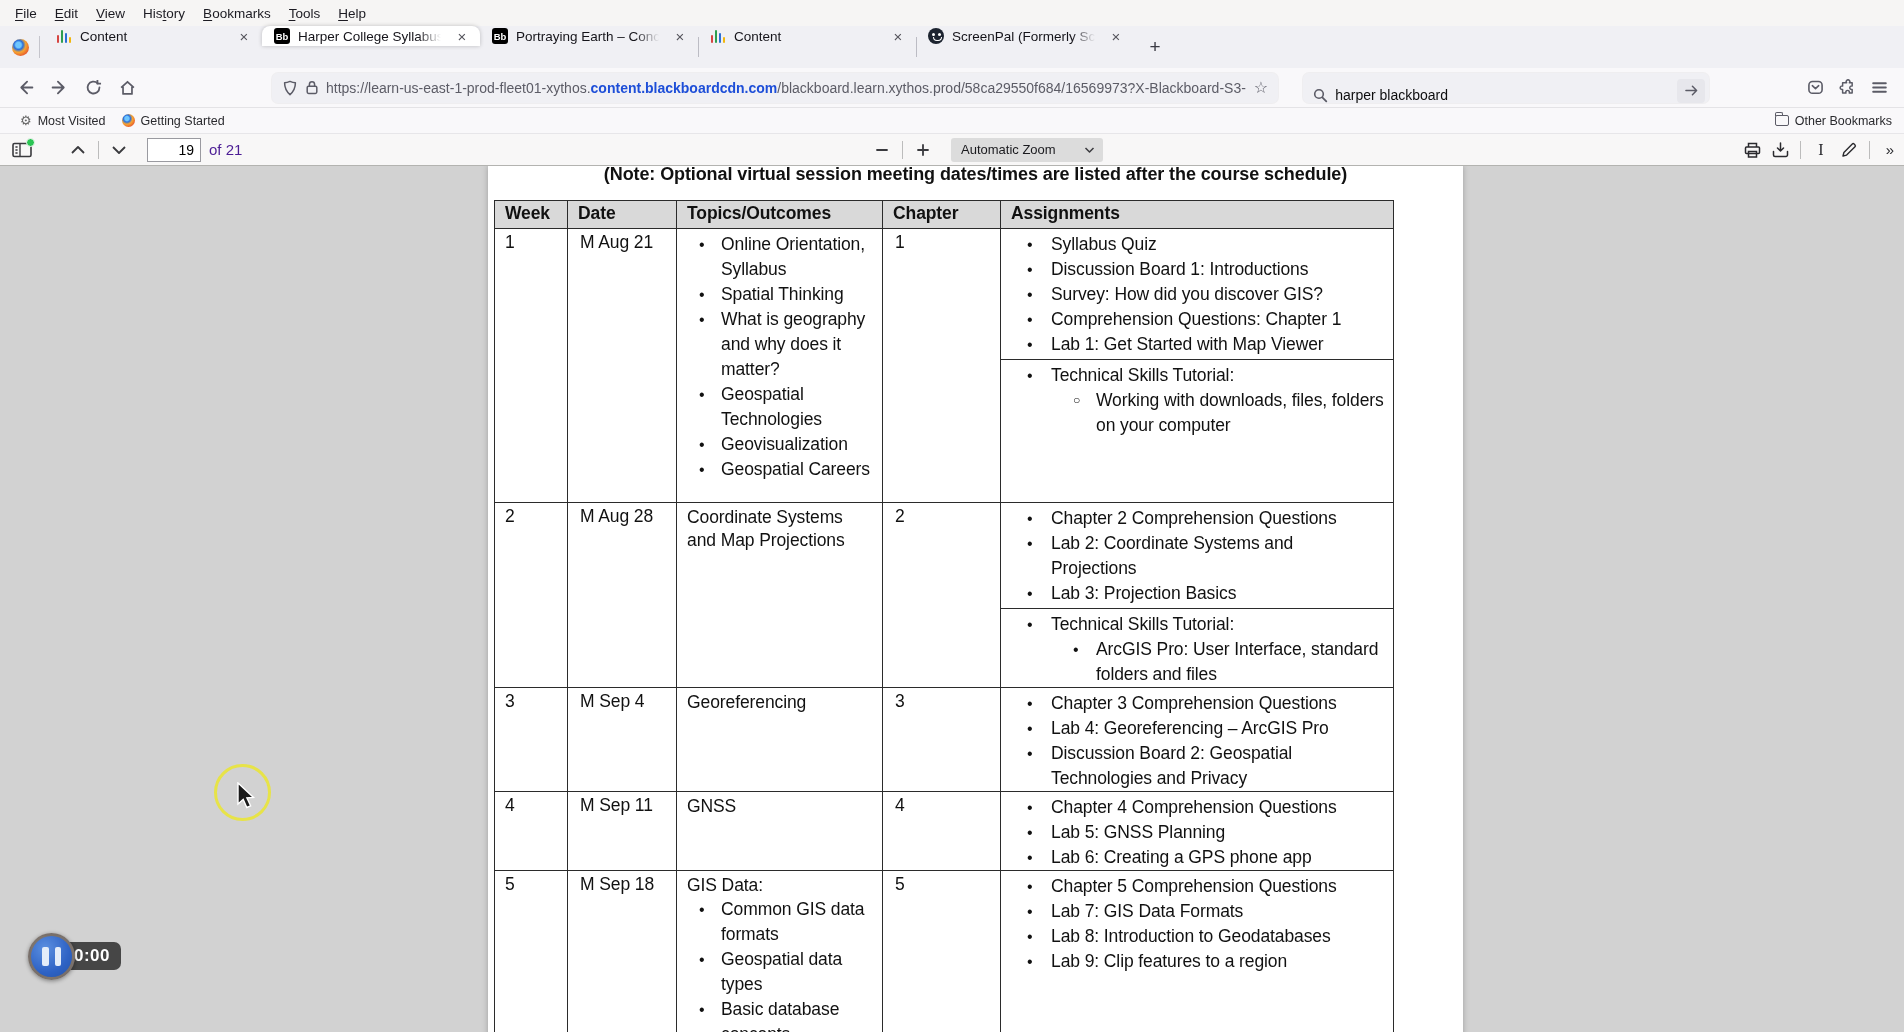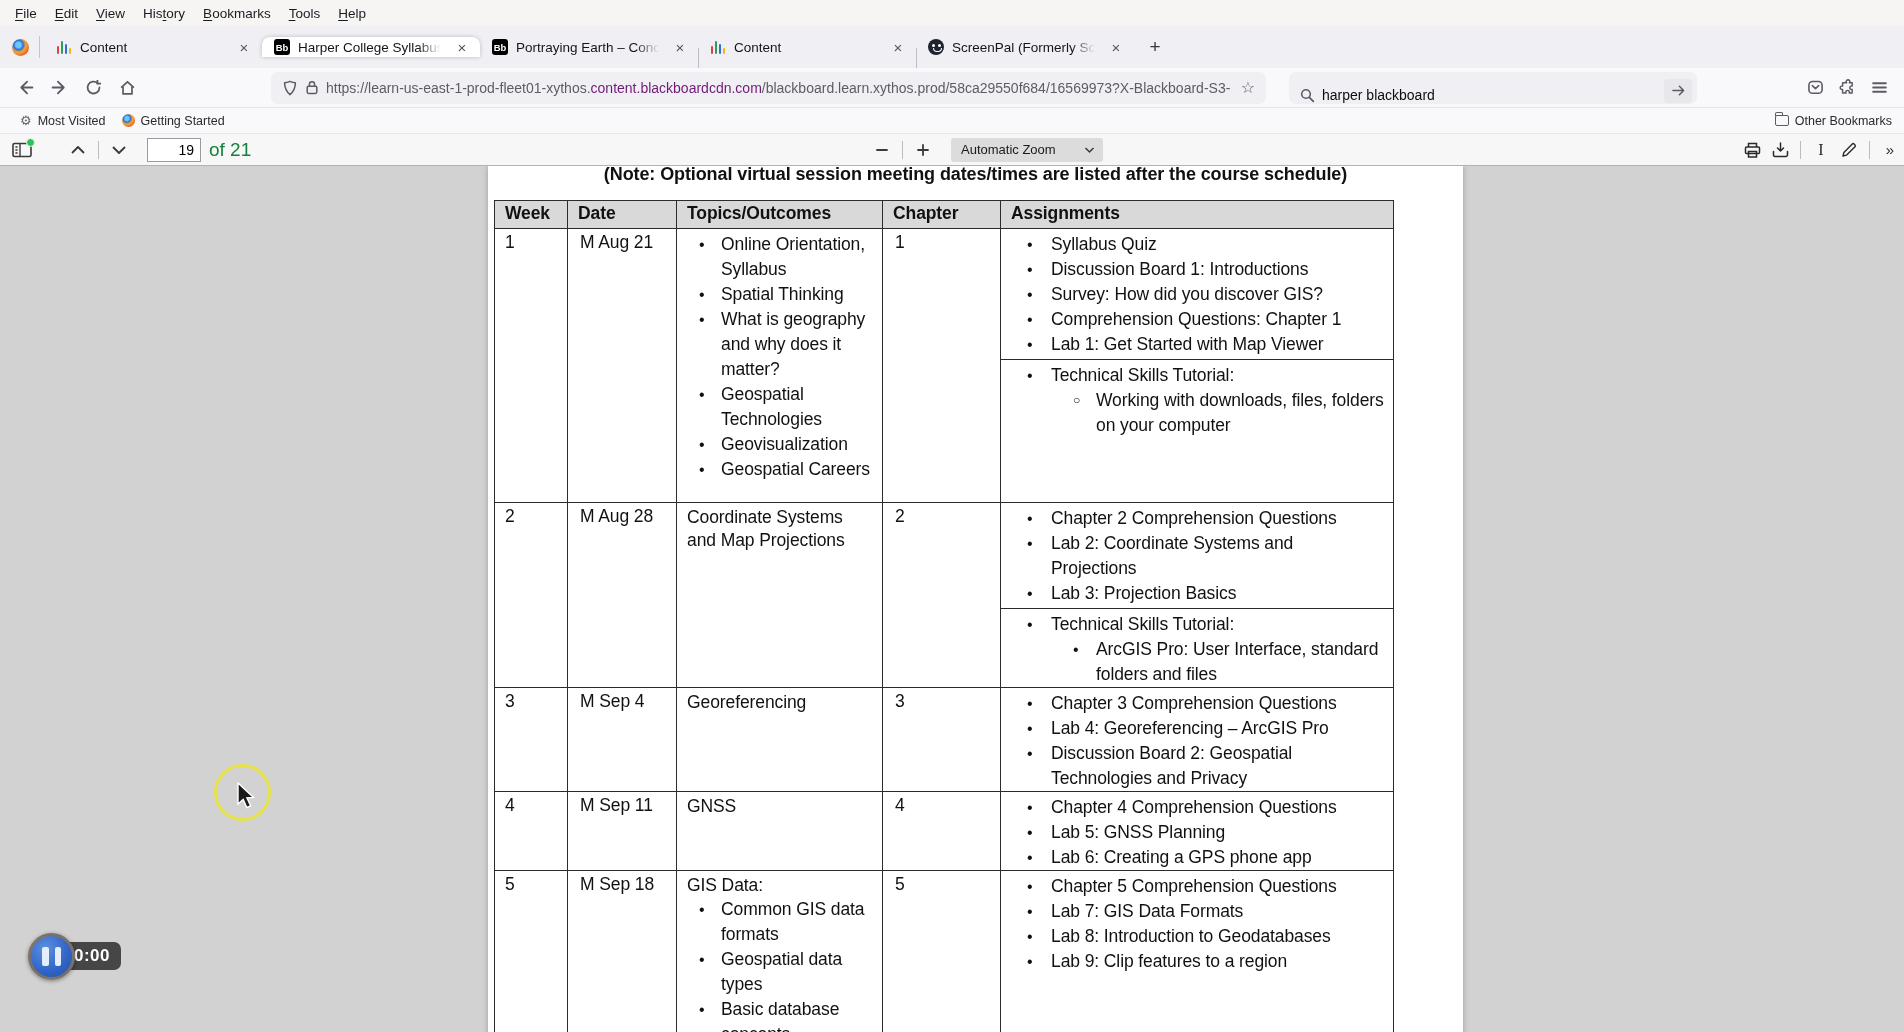--- a/index.html
+++ b/index.html
@@ -14,21 +14,21 @@
   
   .menubar{height:26px;background:var(--chrome-1);display:flex;align-items:center;padding-left:6px;flex:0 0 auto}
   .menu-item{font-size:13.5px;color:#1c1b22;padding:0 9px;cursor:default}
   .menu-item u{text-underline-offset:2px;text-decoration-thickness:1px}
 
   
   .tabbar{height:42px;background:var(--chrome-2);display:flex;align-items:stretch;flex:0 0 auto}
   .ff-logo{width:17px;height:17px;border-radius:50%;align-self:center;margin:0 10px 0 12px;
     background:radial-gradient(circle at 38% 35%, #6ec6ff 0 18%, #2a6fdb 30%, #f7a531 48%, #e9652d 72%, #c13b2a 100%)}
   .tabsep{width:1px;height:22px;background:#c5c5cc;align-self:center;margin-right:4px}
-  #tabs{display:flex;align-items:center}
+  #tabs{display:flex;align-items:flex-start}
   .tab{width:218px;display:flex;align-items:center;gap:8px;padding:0 8px 0 12px;position:relative;cursor:default}
   .tab:not(.active)+.tab:not(.active)::before{content:"";position:absolute;left:0;top:11px;height:20px;width:1px;background:#bcbcc4}
   .tab.active{background:#fff;border-radius:8px 8px 0 0;box-shadow:0 0 4px rgba(0,0,0,.22)}
   .tab-title{flex:1;font-size:13.5px;white-space:nowrap;overflow:hidden;
     -webkit-mask-image:linear-gradient(90deg,#000 82%,transparent 98%);mask-image:linear-gradient(90deg,#000 82%,transparent 98%)}
   .tab-close{width:20px;height:20px;border-radius:4px;display:flex;align-items:center;justify-content:center;
     font-size:15px;color:#55545c;flex:0 0 auto}
   .ic{width:16px;height:16px;flex:0 0 auto}
   .ic-bb{background:#000;border-radius:3px;color:#fff;font-size:9.5px;font-weight:bold;display:flex;align-items:center;justify-content:center}
   .ic-chart{display:flex;align-items:flex-end;gap:1.5px;padding:1px}
@@ -43,21 +43,21 @@
   .newtab{width:30px;height:30px;align-self:center;margin-left:6px;border:none;background:transparent;
     font-size:19px;color:#3a3a43;border-radius:4px}
 
   
   .navbar{height:40px;background:var(--chrome-3);display:flex;align-items:center;padding:0 8px 0 10px;
     border-bottom:1px solid #e4e3e6;flex:0 0 auto}
   .nav-btn{width:30px;height:30px;border-radius:4px;display:flex;align-items:center;justify-content:center;margin-right:4px}
   .urlbar{height:30px;flex:0 0 993px;margin-left:126px;background:#f0f0f4;border-radius:6px;display:flex;align-items:center;padding:0 10px;box-shadow:0 0 0 1px rgba(0,0,0,.04)}
   .urlbar .svgi{margin-right:7px;flex:0 0 auto}
   .url-text{flex:1;font-size:14px;white-space:nowrap;overflow:hidden;color:#5c5c66}
-  .url-text .dom{color:#701a75;font-weight:400}
+  .url-text .dom{color:#1d4ed8;font-weight:700}
   .star{font-size:16px;color:#5b5b66;margin-left:8px}
   .searchbar{height:30px;flex:0 0 406px;margin-left:25px;background:#f0f0f4;border-radius:6px;display:flex;align-items:flex-end;padding:0 4px 0 10px;box-shadow:0 0 0 1px rgba(0,0,0,.04)}
   .searchbar input{flex:1;border:none;background:transparent;font:14px "Liberation Sans",sans-serif;color:#0c0c0d;outline:none;margin-left:7px}
   .go-btn{width:28px;height:24px;background:#e7e7ec;border-radius:4px;display:flex;align-items:center;justify-content:center}
   .nav-right{margin-left:auto;display:flex;align-items:center}
   .nav-right .nav-btn{margin-right:2px}
 
   
   .bookmarksbar{height:26px;background:var(--chrome-3);display:flex;align-items:center;padding:0 8px 0 12px;
     border-bottom:1px solid #e7e6e9;flex:0 0 auto;font-size:12.5px;color:#2a2a2e}
@@ -70,21 +70,21 @@
   .folder::before{content:"";position:absolute;left:-1px;top:-4px;width:6px;height:3px;border:1.4px solid #5b5b66;border-bottom:none;border-radius:2px 2px 0 0}
 
   
   .pdftoolbar{height:32px;background:#f8f7f7;border-bottom:1px solid #b3b3b0;display:flex;align-items:center;
     padding:0 6px;position:relative;flex:0 0 auto}
   .pt-btn{width:28px;height:26px;display:flex;align-items:center;justify-content:center;border-radius:3px;position:relative}
   .green-dot{position:absolute;right:1px;top:1px;width:9px;height:9px;border-radius:50%;background:#2bc454;border:1.5px solid #f8f7f7}
   .pt-sep{width:1px;height:18px;background:#bcbcbc;margin:0 6px}
   .page-num{width:54px;height:24px;border:1px solid #9a9aa0;background:#fff;font:14px "Liberation Sans",sans-serif;
     text-align:right;padding-right:6px;margin:0 8px 0 14px}
-  .of-label{font-size:19px;color:#15803d}
+  .of-label{font-size:15px;color:#4c1d95}
   .pt-center{position:absolute;left:868px;display:flex;align-items:center}
   .zoom-dd{width:152px;height:24px;background:#dcdcdc;border-radius:3px;margin-left:14px;display:flex;align-items:center;
     padding:0 8px 0 10px;font-size:13px;color:#1a1a1e}
   .zoom-dd span{flex:1}
   .pt-right{position:absolute;right:0;display:flex;align-items:center}
   .itool{font-family:"Liberation Serif",serif;font-size:16px;color:#2a2a2e}
   .dchev{font-size:15px;color:#2a2a2e}
 
   
   .pdfarea{flex:1;background:var(--pdf-canvas);position:relative;overflow:hidden}

